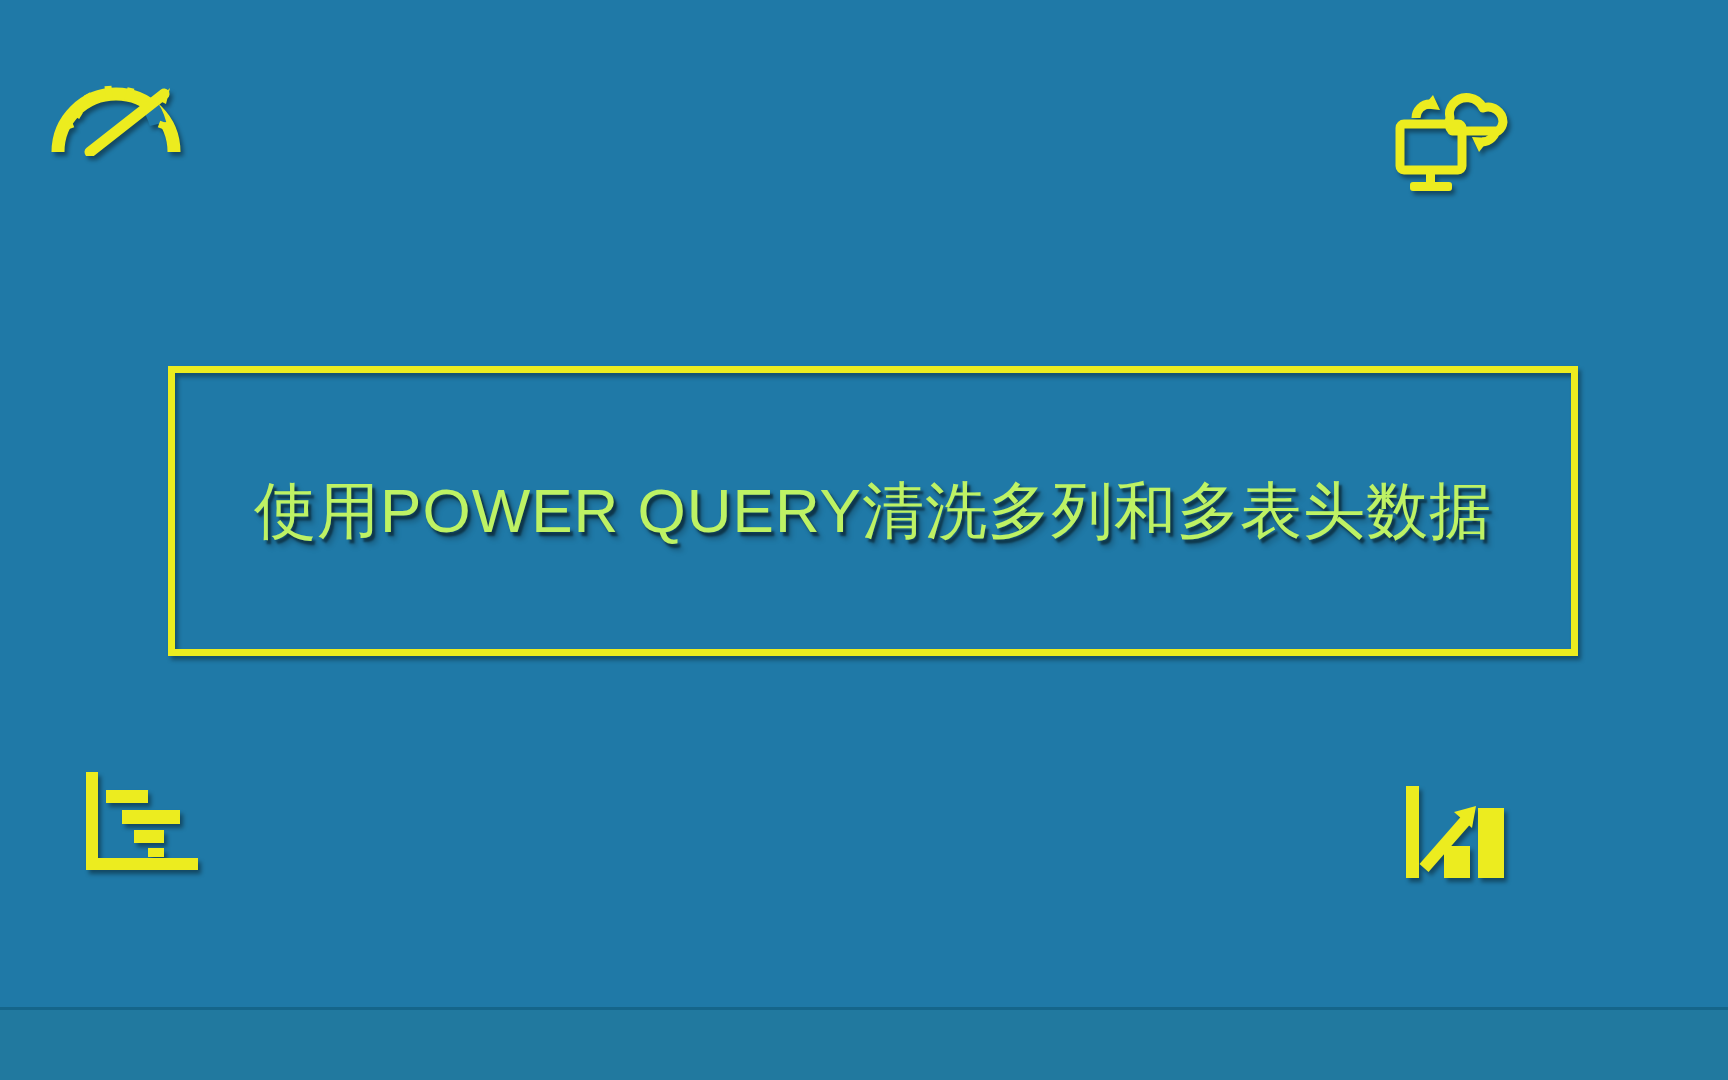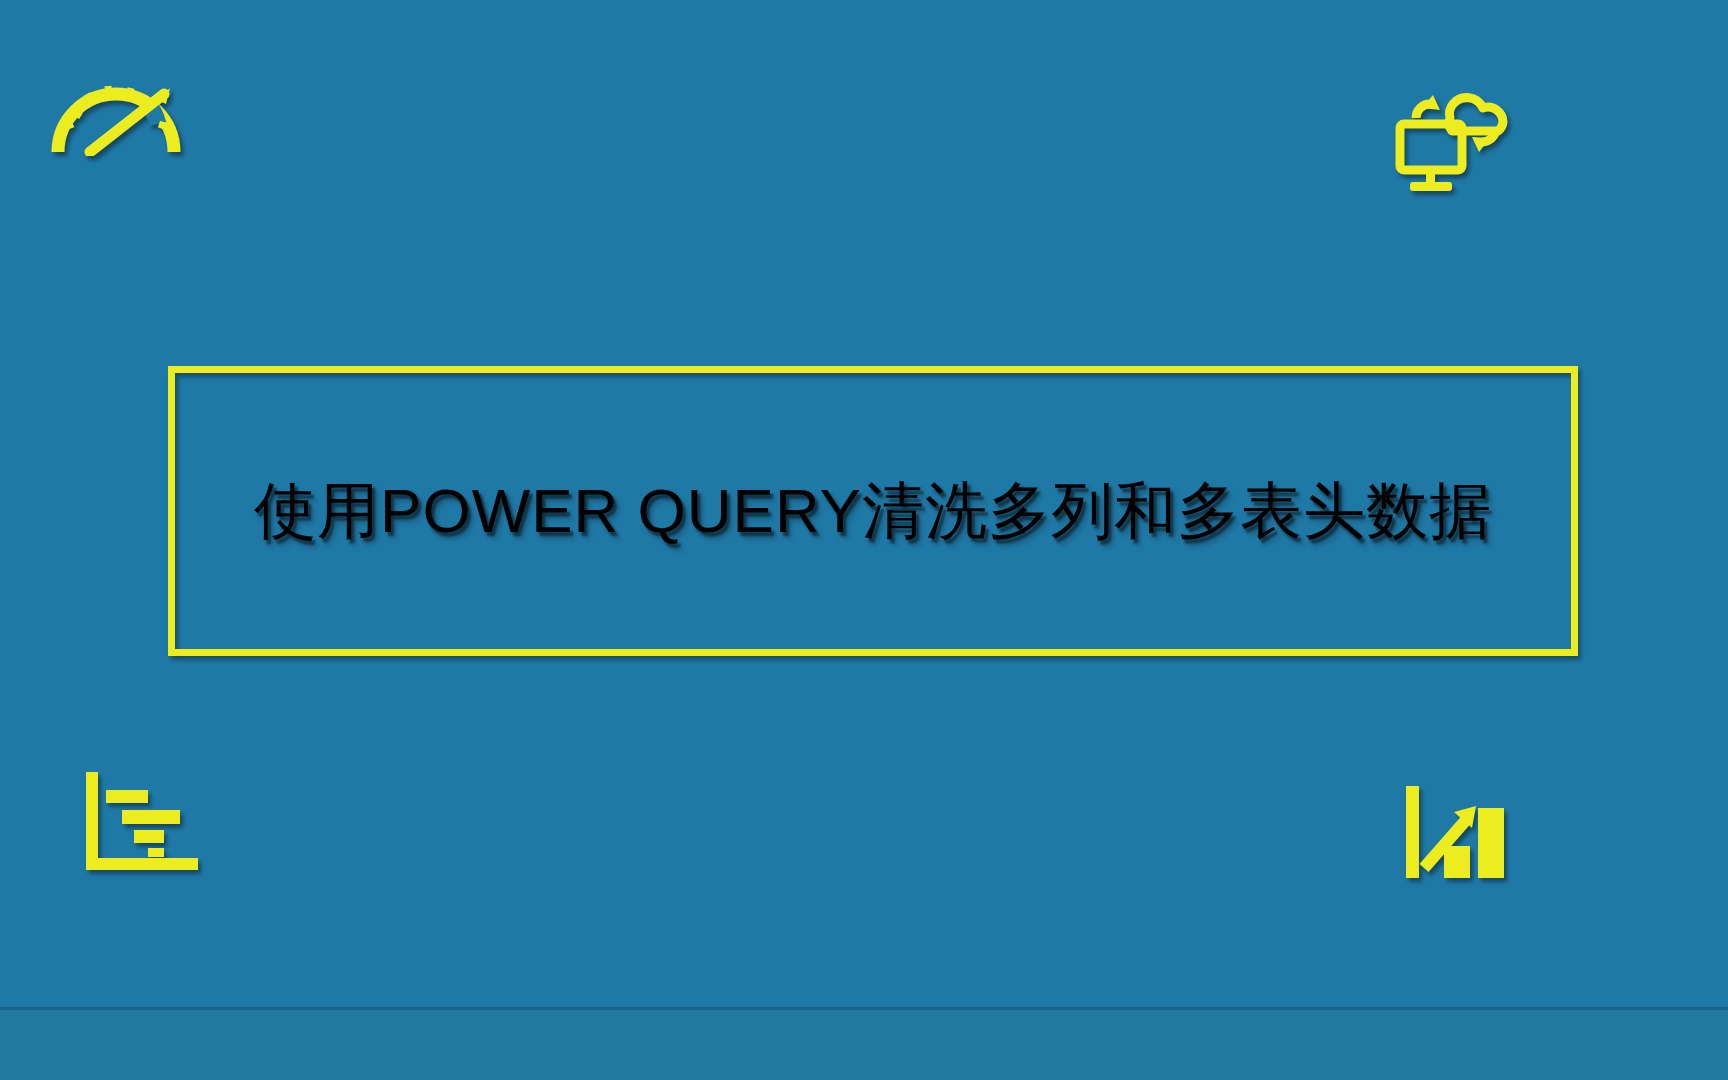--- a/index.html
+++ b/index.html
@@ -59,21 +59,21 @@
     height: 290px;
     box-sizing: border-box;
     border: 7px solid #ecec1f;
     display: flex;
     align-items: center;
     justify-content: center;
     filter: drop-shadow(3px 4px 2px rgba(0,0,0,.35));
   }
 
   .title-text {
-    color: #000000;
+    color: #bef264;
     font-size: 62px;
     line-height: 1.15;
     letter-spacing: 1px;
     white-space: nowrap;
     text-shadow: 3px 4px 2px rgba(0,0,0,.38);
     font-weight: 400;
   }
 
   
   .icon {

